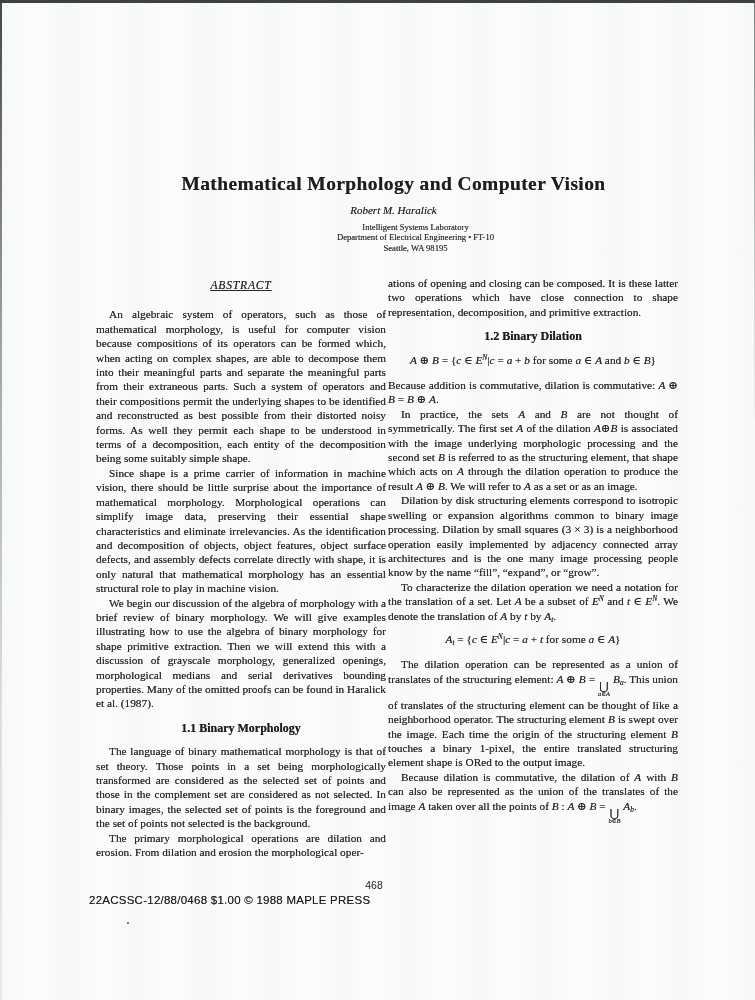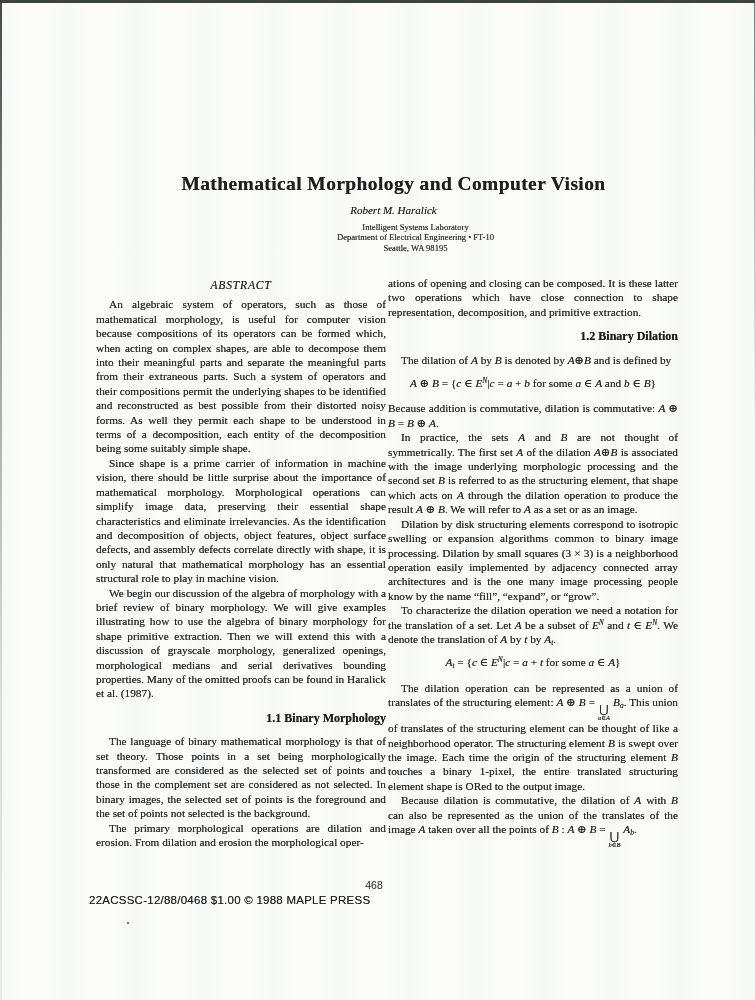--- a/index.html
+++ b/index.html
@@ -59,39 +59,40 @@
     text-align: justify;
     text-shadow: 0 0 0.38px rgba(45,45,45,0.8);
   }
   .col-left { left: 96px; top: 279px; }
   .col-right { left: 388px; top: 276px; }
   .abstract-head {
     text-align: center;
     font-style: italic;
     font-size: 11.6px;
     letter-spacing: 0.8px;
-    margin: 0 0 4px 0;
+    margin: 0 0 14px 0;
     font-weight: normal;
+    text-decoration: underline;
   }
   .col p { margin: 0; text-indent: 13px; }
   .col p.noindent { text-indent: 0; }
   h2.sec {
     font-size: 15px;
     font-weight: bold;
     color: #1c1c1c;
     margin: 12px 0 10px 0;
     text-align: left;
     letter-spacing: 0.2px;
   }
   h3.subsec {
     font-size: 12px;
     font-weight: bold;
     color: #1c1c1c;
     margin: 10px 0 9px 0;
-    text-align: right;
+    text-align: center;
   }
   .equation {
     text-align: center;
     text-indent: 0;
     margin: 9px 0 11px 0;
   }
   sup { font-size: 7.5px; vertical-align: 4px; line-height: 0; }
   sub { font-size: 7.5px; vertical-align: -2px; line-height: 0; }
   .cup {
     display: inline-flex;
@@ -147,21 +148,20 @@
     <p>Since shape is a prime carrier of information in machine vision, there should be little surprise about the importance of mathematical morphology. Morphological operations can simplify image data, preserving their essential shape characteristics and eliminate irrelevancies. As the identification and decomposition of objects, object features, object surface defects, and assembly defects correlate directly with shape, it is only natural that mathematical morphology has an essential structural role to play in machine vision.</p>
     <p>We begin our discussion of the algebra of morphology with a brief review of binary morphology. We will give examples illustrating how to use the algebra of binary morphology for shape primitive extraction. Then we will extend this with a discussion of grayscale morphology, generalized openings, morphological medians and serial derivatives bounding properties. Many of the omitted proofs can be found in Haralick et al. (1987).</p>
     <h3 class="subsec">1.1 Binary Morphology</h3>
     <p>The language of binary mathematical morphology is that of set theory. Those points in a set being morphologically transformed are considered as the selected set of points and those in the complement set are considered as not selected. In binary images, the selected set of points is the foreground and the set of points not selected is the background.</p>
     <p>The primary morphological operations are dilation and erosion. From dilation and erosion the morphological oper-</p>
   </div>
 
   <div class="col col-right">
     <p class="noindent">ations of opening and closing can be composed. It is these latter two operations which have close connection to shape representation, decomposition, and primitive extraction.</p>
     <h3 class="subsec">1.2 Binary Dilation</h3>
-    <p>The dilation of <i>A</i> by <i>B</i> is denoted by <i>A</i>⊕<i>B</i> and is defined by</p>
     <div class="equation"><i>A</i> ⊕ <i>B</i> = {<i>c</i> ∈ <i>E</i><sup><i>N</i></sup>|<i>c</i> = <i>a</i> + <i>b</i> for some <i>a</i> ∈ <i>A</i> and <i>b</i> ∈ <i>B</i>}</div>
     <p class="noindent">Because addition is commutative, dilation is commutative: <i>A</i> ⊕ <i>B</i> = <i>B</i> ⊕ <i>A</i>.</p>
     <p>In practice, the sets <i>A</i> and <i>B</i> are not thought of symmetrically. The first set <i>A</i> of the dilation <i>A</i>⊕<i>B</i> is associated with the image underlying morphologic processing and the second set <i>B</i> is referred to as the structuring element, that shape which acts on <i>A</i> through the dilation operation to produce the result <i>A</i> ⊕ <i>B</i>. We will refer to <i>A</i> as a set or as an image.</p>
     <p>Dilation by disk structuring elements correspond to isotropic swelling or expansion algorithms common to binary image processing. Dilation by small squares (3 × 3) is a neighborhood operation easily implemented by adjacency connected array architectures and is the one many image processing people know by the name “fill”, “expand”, or “grow”.</p>
     <p>To characterize the dilation operation we need a notation for the translation of a set. Let <i>A</i> be a subset of <i>E</i><sup><i>N</i></sup> and <i>t</i> ∈ <i>E</i><sup><i>N</i></sup>. We denote the translation of <i>A</i> by <i>t</i> by <i>A</i><sub><i>t</i></sub>.</p>
     <div class="equation"><i>A</i><sub><i>t</i></sub> = {<i>c</i> ∈ <i>E</i><sup><i>N</i></sup>|<i>c</i> = <i>a</i> + <i>t</i> for some <i>a</i> ∈ <i>A</i>}</div>
     <p>The dilation operation can be represented as a union of translates of the structuring element: <i>A</i> ⊕ <i>B</i> = <span class="cup">⋃<span class="cupsub"><i>a</i>∈<i>A</i></span></span> <i>B</i><sub><i>a</i></sub>. This union of translates of the structuring element can be thought of like a neighborhood operator. The structuring element <i>B</i> is swept over the image. Each time the origin of the structuring element <i>B</i> touches a binary 1-pixel, the entire translated structuring element shape is ORed to the output image.</p>
     <p>Because dilation is commutative, the dilation of <i>A</i> with <i>B</i> can also be represented as the union of the translates of the image <i>A</i> taken over all the points of <i>B</i> : <i>A</i> ⊕ <i>B</i> = <span class="cup">⋃<span class="cupsub"><i>b</i>∈<i>B</i></span></span> <i>A</i><sub><i>b</i></sub>.</p>
   </div>
 

